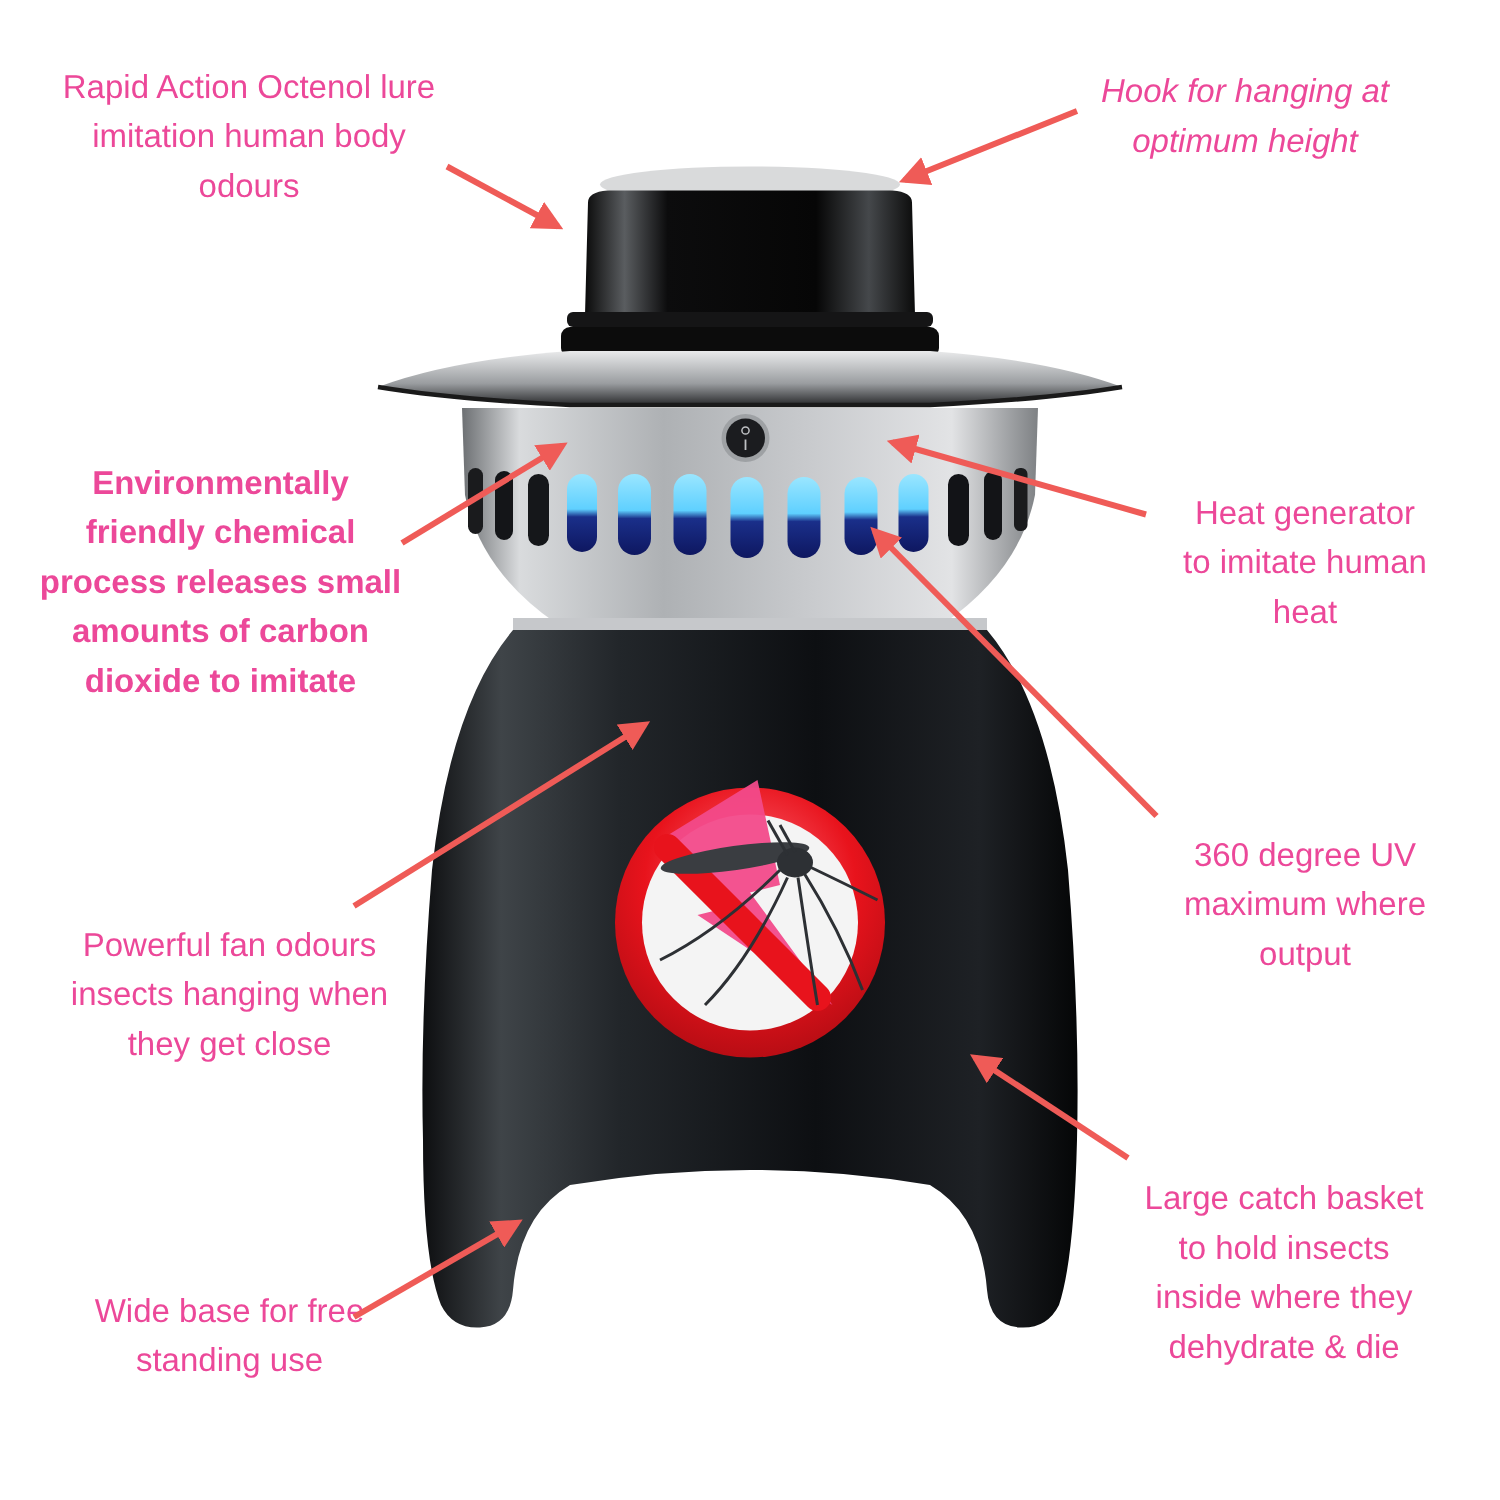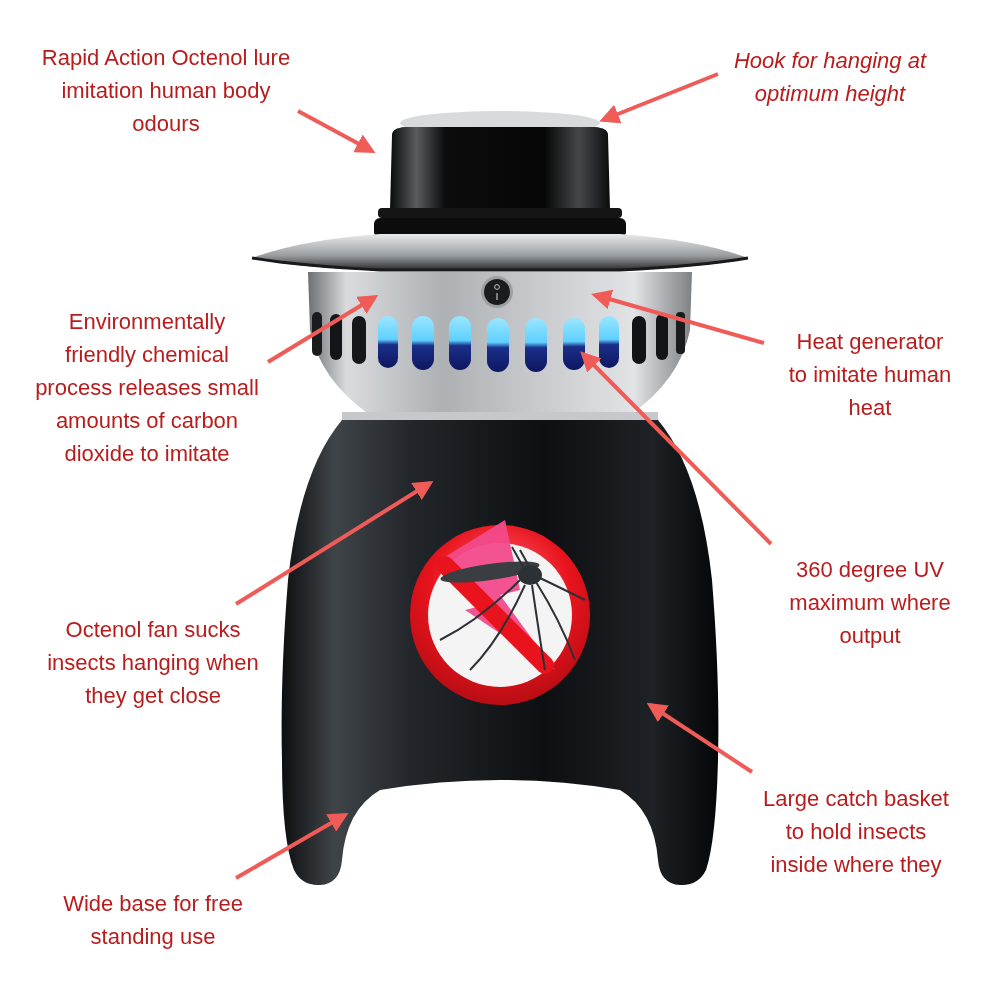--- a/index.html
+++ b/index.html
@@ -1,18 +1,18 @@
 <!DOCTYPE html>
 <html><head>
   <meta charset="utf-8">
   <style>
     html, body { margin: 0; padding: 0; background: #ffffff; }
     body { width: 1000px; height: 1000px; position: relative; overflow: hidden;
            font-family: "Liberation Sans", sans-serif; color: #111111; }
-    .label { position: absolute; text-align: center; font-size: 22px; line-height: 33px; color: #b91c1c; }
+    .label { position: absolute; text-align: center; font-size: 22px; line-height: 33px; color: #ec4899; }
     .label span { display: block; white-space: nowrap; }
     #product { position: absolute; left: 0; top: 0; width: 1000px; height: 1000px; }
     #arrows { position: absolute; left: 0; top: 0; width: 1000px; height: 1000px; pointer-events: none; }
   </style>
 </head>
 <body>
 
 <svg id="product" viewBox="0 0 1000 1000" xmlns="http://www.w3.org/2000/svg">
   <defs>
     <linearGradient id="capGrad" x1="0" x2="1" y1="0" y2="0">
@@ -115,53 +115,54 @@
   <span>Rapid Action Octenol lure</span>
   <span>imitation human body</span>
   <span>odours</span>
 </div>
 
 <div class="label" style="left:712px; top:44px; width:236px;font-style:italic;">
   <span>Hook for hanging at</span>
   <span>optimum height</span>
 </div>
 
-<div class="label" style="left:14px; top:305px; width:266px;">
+<div class="label" style="left:14px; top:305px; width:266px;font-weight:bold;">
   <span>Environmentally</span>
   <span>friendly chemical</span>
   <span>process releases small</span>
   <span>amounts of carbon</span>
   <span>dioxide to imitate</span>
 </div>
 
 <div class="label" style="left:770px; top:325px; width:200px;">
   <span>Heat generator</span>
   <span>to imitate human</span>
   <span>heat</span>
 </div>
 
 <div class="label" style="left:780px; top:553px; width:180px;">
   <span>360 degree UV</span>
   <span>maximum where</span>
   <span>output</span>
 </div>
 
 <div class="label" style="left:38px; top:613px; width:230px;">
-  <span>Octenol fan sucks</span>
+  <span>Powerful fan odours</span>
   <span>insects hanging when</span>
   <span>they get close</span>
 </div>
 
 <div class="label" style="left:746px; top:782px; width:220px;">
   <span>Large catch basket</span>
   <span>to hold insects</span>
   <span>inside where they</span>
+  <span>dehydrate &amp; die</span>
 </div>
 
-<div class="label" style="left:40px; top:887px; width:226px;">
+<div class="label" style="left:40px; top:857px; width:226px;">
   <span>Wide base for free</span>
   <span>standing use</span>
 </div>
 
 <svg id="arrows" viewBox="0 0 1000 1000" xmlns="http://www.w3.org/2000/svg">
   <defs>
     <marker id="ah" viewBox="0 0 10 10" refX="8" refY="5" markerWidth="5" markerHeight="5" orient="auto">
       <path d="M0 0 L10 5 L0 10 Z" fill="#ef5b57"></path>
     </marker>
   </defs>

